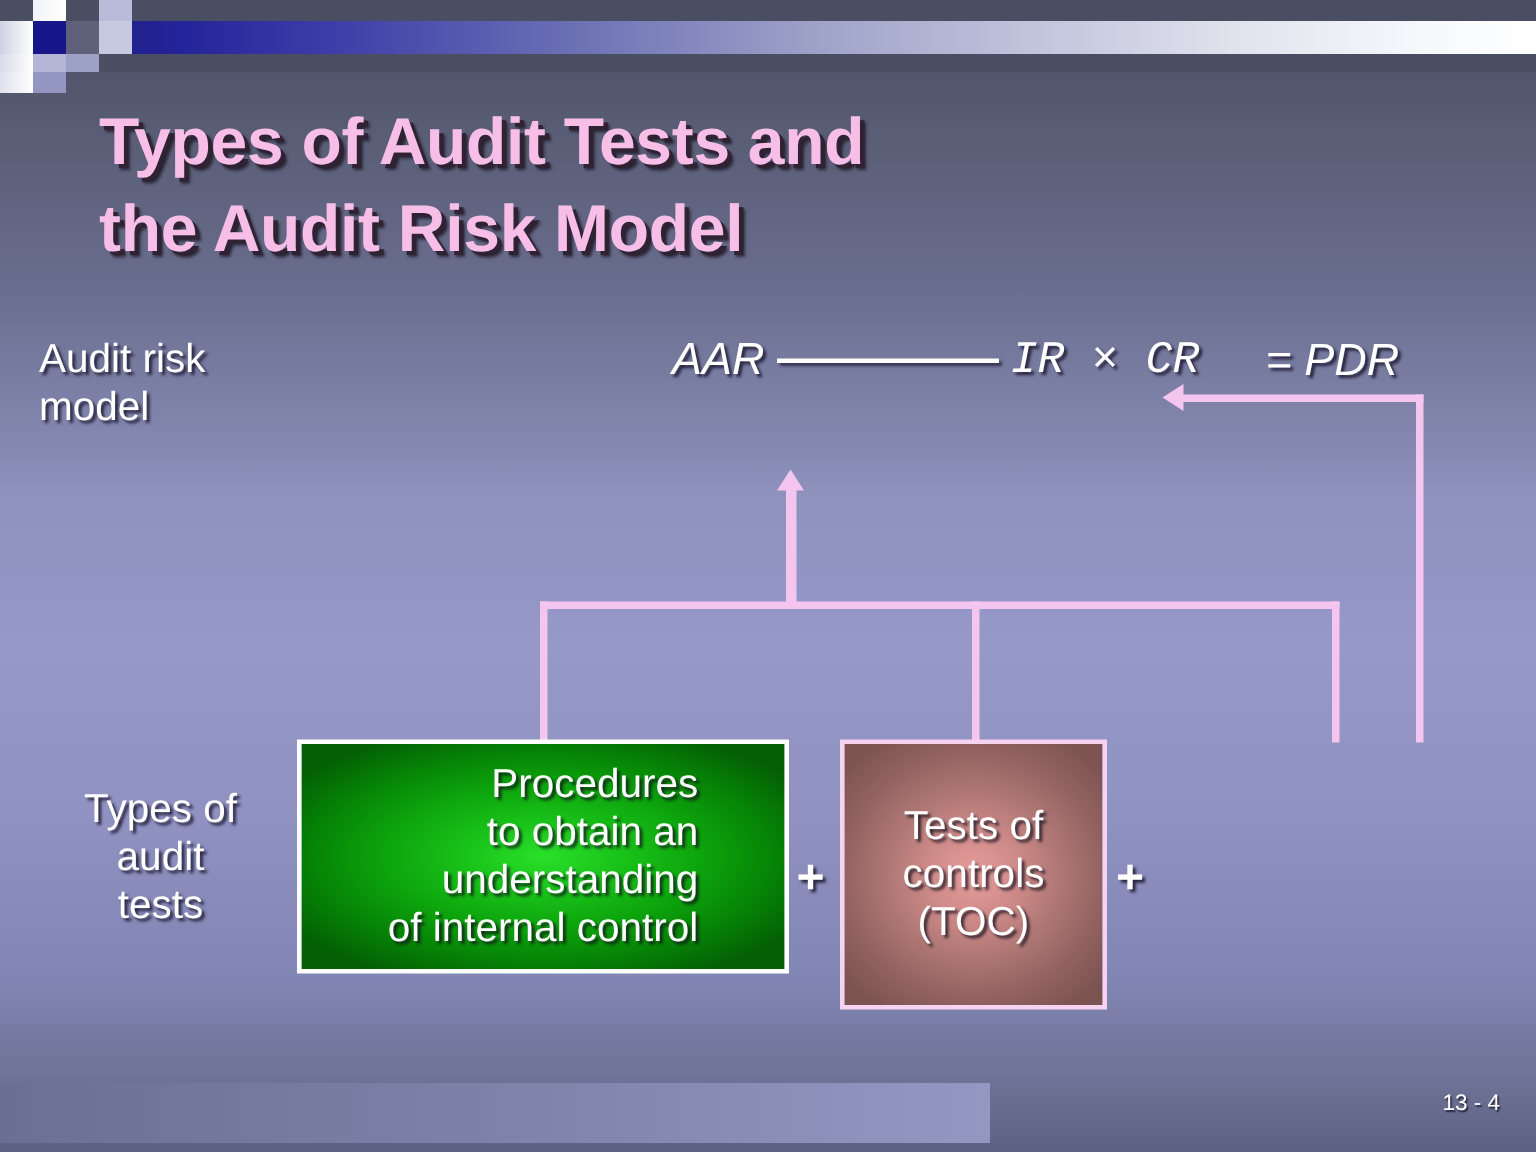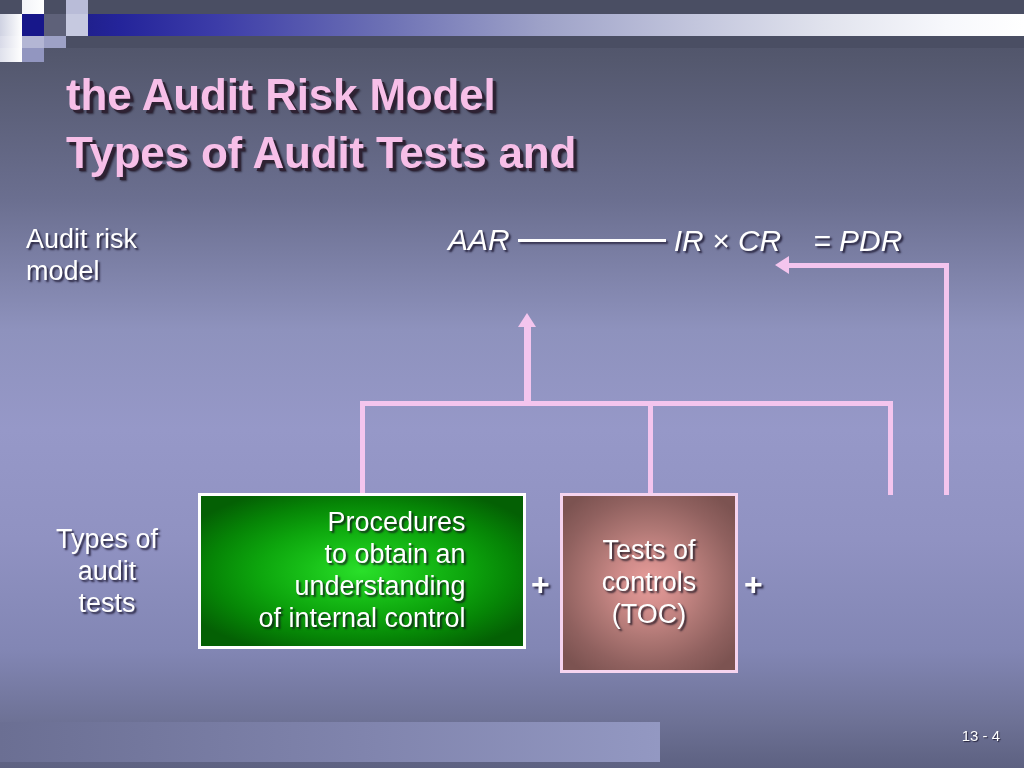--- a/index.html
+++ b/index.html
@@ -100,22 +100,22 @@
     line-height: 1.02;
   }
   .frac .num { padding: 0 8px 1px 8px; }
   .frac .bar {
     width: 148px;
     height: 3px;
     background: #ffffff;
     margin: 2px 0 3px 0;
     box-shadow: 2px 2px 2px rgba(25,20,45,.7);
   }
-  .frac .den { padding: 1px 8px 0 8px; }
-  #eq-pdr { margin-left: 24px; white-space: nowrap; }
+  .frac .den { padding: 1px 8px 0 8px; font-family: Liberation Mono, monospace; }
+  #eq-pdr { margin-left: 36px; white-space: nowrap; }
 
   
   .ln {
     position: absolute;
     background: #f4c5ee;
   }
   .arrowhead {
     position: absolute;
     width: 0; height: 0;
   }
@@ -211,22 +211,22 @@
     <div class="sq" style="left:44px; top:14px; width:22px; height:22px; background:#5e6179;"></div>
     <div class="sq" style="left:66px; top:14px; width:22px; height:22px; background:#c6c9e0;"></div>
     <div class="sq" style="left:0px;  top:36px; width:22px; height:24px; background:linear-gradient(to right,#d8dae8,#ffffff);"></div>
     <div class="sq" style="left:22px; top:36px; width:22px; height:12px; background:#b3b6d4;"></div>
     <div class="sq" style="left:44px; top:36px; width:22px; height:12px; background:#9da1c6;"></div>
     <div class="sq" style="left:22px; top:48px; width:22px; height:14px; background:#9296c0;"></div>
   </div>
   <div class="sq" style="position:absolute;left:0px;top:48px;width:22px;height:14px;background:linear-gradient(to right,#dfe1ec,#ffffff);"></div>
 
   <div class="slide-title">
+    <div>Types of Audit Tests and</div>
     <div>the Audit Risk Model</div>
-    <div>Types of Audit Tests and</div>
   </div>
 
   <div class="left-label" id="label-tat" style="white-space: pre-line;">Types of
 audit
 tests</div>
 
   <div class="left-label" id="label-arm" style="white-space: pre-line;">Audit risk
 model</div>
 
   <div id="formula">

